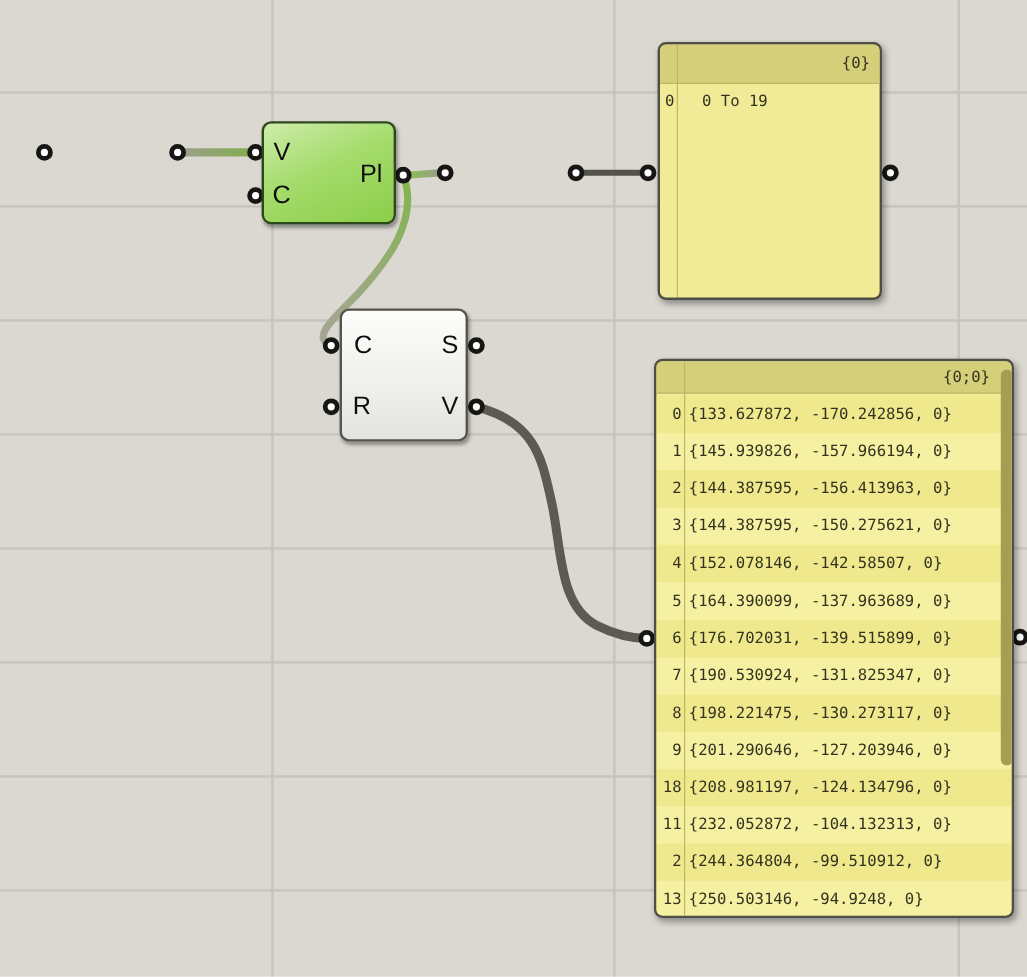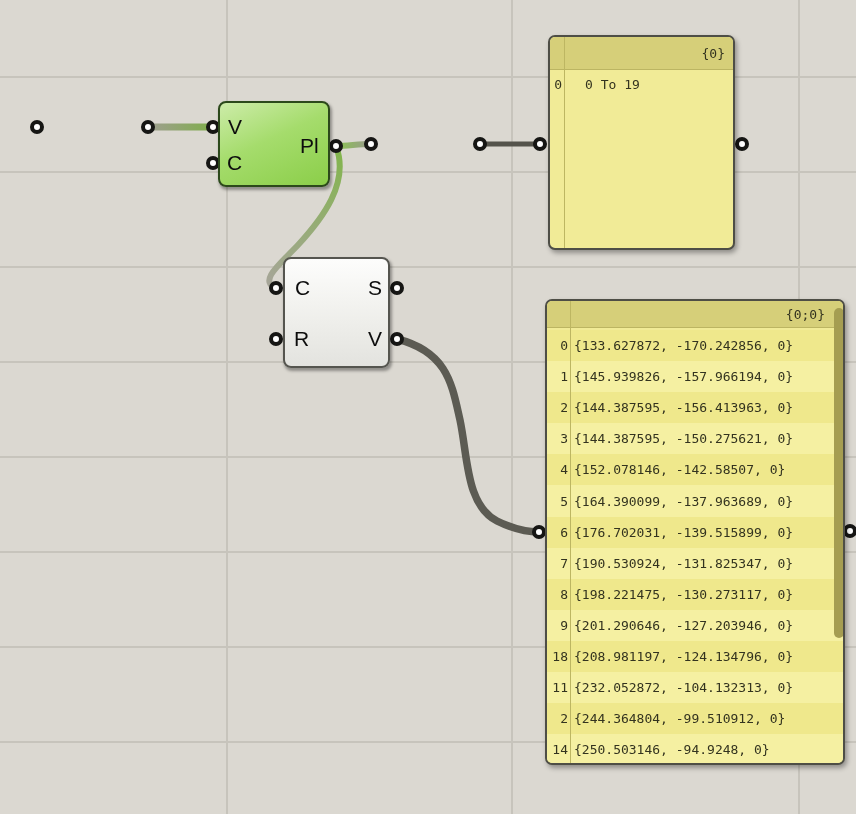--- a/index.html
+++ b/index.html
@@ -229,21 +229,21 @@
           <span class="idx">11</span>
           <span class="val">{232.052872, -104.132313, 0}</span>
         </div>
 
         <div class="bp-row">
           <span class="idx">2</span>
           <span class="val">{244.364804, -99.510912, 0}</span>
         </div>
 
         <div class="bp-row">
-          <span class="idx">14</span>
+          <span class="idx">13</span>
           <span class="val">{250.503146, -94.9248, 0}</span>
         </div>
       </div>
     <div class="gutter"></div>
     <div class="scrollbar"></div>
   </div>
 
 </div>
 
 </body></html>

